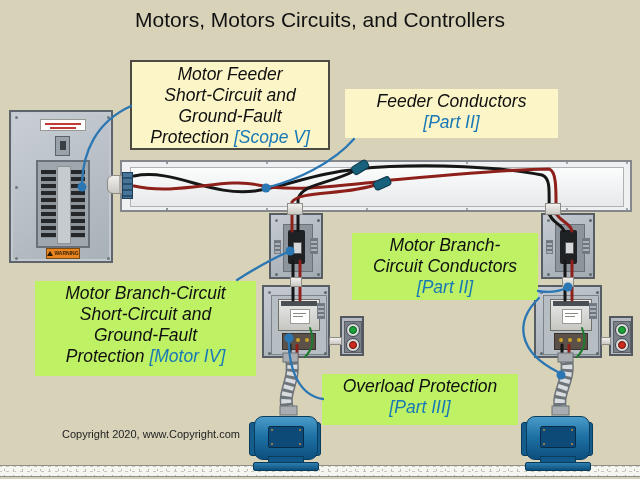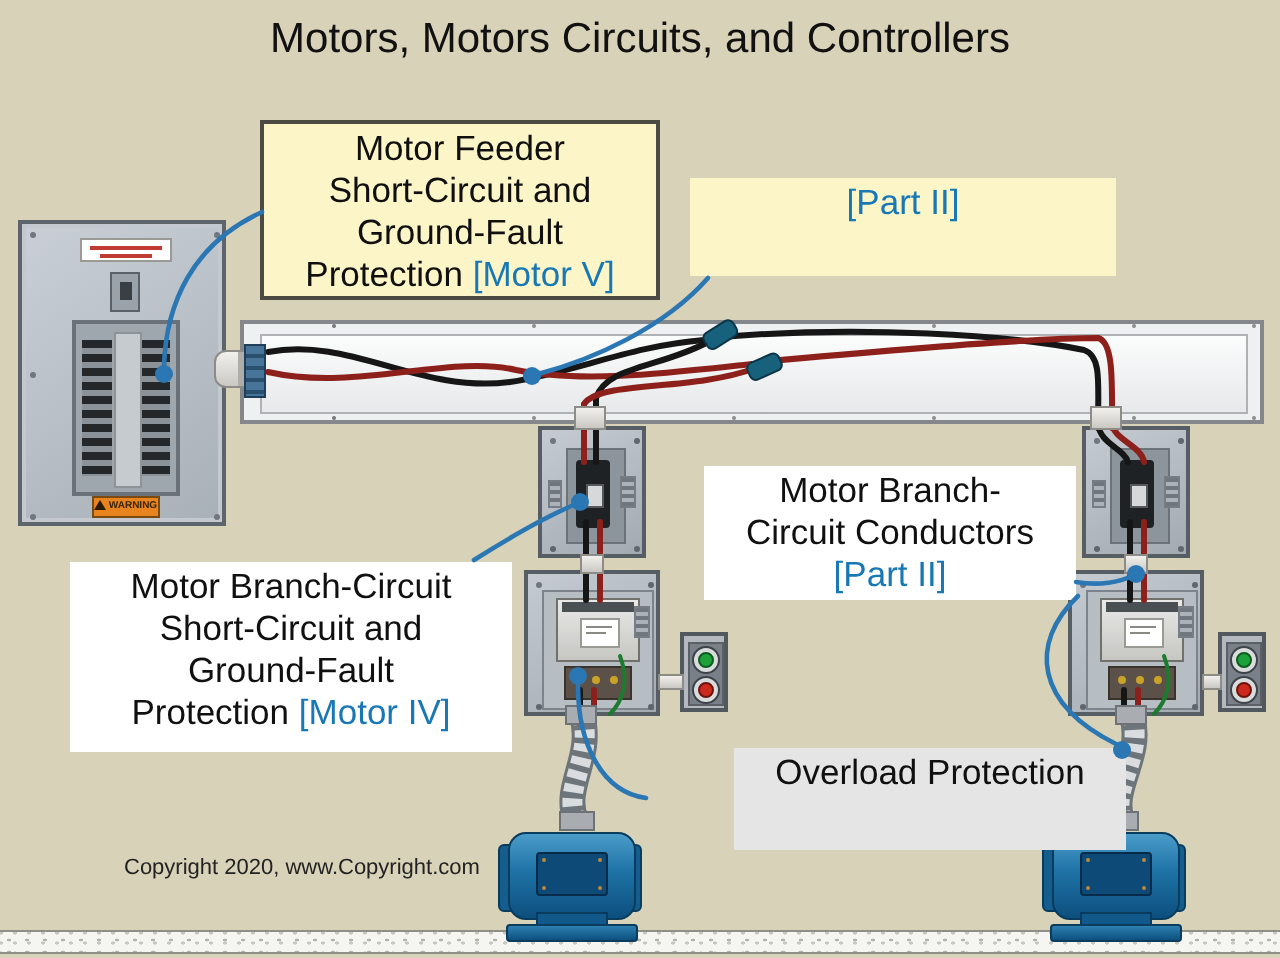--- a/index.html
+++ b/index.html
@@ -8,22 +8,22 @@
   
   .title{left:0;top:8px;width:640px;text-align:center;font-size:21px;color:#111;}
   .subtitle{left:0;top:31px;width:640px;text-align:center;font-size:19px;font-style:italic;color:#111;}
   .copyright{left:62px;top:428px;font-size:11px;color:#222;}
   
   .floor{left:0;top:465px;width:640px;height:12px;background:#f5f5f1;
     background-image:radial-gradient(#b4b4ab 1px,transparent 1.2px),radial-gradient(#c7c7bf 1px,transparent 1.2px);
     background-size:9px 6px,7px 5px;background-position:0 1px,4px 3px;
     border-top:1px solid #8f8f87;border-bottom:1px solid #8f8f87;z-index:0;}
   
-  .callout{position:absolute;text-align:center;font-size:17.5px;line-height:21px;color:#101010;padding:2px 2px;box-sizing:border-box;z-index:4;}
-  .yellow{background:#fbf5c7;} .blue{background:#ffffff;} .pink{background:#e5e5e5;margin-left:45px;}
+  .callout{position:absolute;text-align:center;font-size:17.5px;line-height:21px;color:#101010;padding:2px 2px;box-sizing:border-box;z-index:4;font-style:italic;}
+  .yellow{background:#fbf5c7;} .blue{background:#bef264;} .pink{background:#bef264;}
   .bordered{border:2px solid #4b4b44;}
   .part{color:#1878b6;} .ct{white-space:pre-line;}
   .c1{left:130px;top:60px;width:200px;height:90px;}
   .c2{left:345px;top:89px;width:213px;height:49px;}
   .c3{left:352px;top:233px;width:186px;height:67px;}
   .c4{left:35px;top:281px;width:221px;height:95px;}
   .c5{left:322px;top:374px;width:196px;height:51px;}
   
   .panel{left:9px;top:110px;width:104px;height:153px;background:linear-gradient(145deg,#c9cfd5,#a8b0b8);
     border:2px solid #5d646b;box-shadow:inset 0 0 0 2px #c3c9cf;z-index:1;}
@@ -273,38 +273,40 @@
       <path d="M566,358 C572,378 555,394 561,410" stroke="#d9dde0" stroke-width="10" fill="none" stroke-dasharray="4 3"></path>
       <rect x="558" y="353" width="15" height="9" fill="#a9adb1" stroke="#6d7277"></rect>
       <rect x="552" y="406" width="17" height="9" fill="#a9adb1" stroke="#6d7277"></rect>
     </g>
   </svg>
 
   <div class="callout c1 yellow bordered">
     <span class="ct">Motor Feeder
 Short-Circuit and
 Ground-Fault
-Protection</span> <span class="part">[Motor V]</span>
+Protection</span> <span class="part">[Scope V]</span>
   </div>
   <div class="callout c2 yellow">
+    <span class="ct">Feeder Conductors</span>
     <div class="part">[Part II]</div>
   </div>
   <div class="callout c3 blue">
     <span class="ct">Motor Branch-
 Circuit Conductors</span>
     <div class="part">[Part II]</div>
   </div>
   <div class="callout c4 blue">
     <span class="ct">Motor Branch-Circuit
 Short-Circuit and
 Ground-Fault
 Protection</span> <span class="part">[Motor IV]</span>
   </div>
   <div class="callout c5 pink">
     <span class="ct">Overload Protection</span>
+    <div class="part">[Part III]</div>
   </div>
 
   <svg class="toplayer" width="640" height="479" viewBox="0 0 640 479">
     <g stroke="#2a77b4" stroke-width="2.3" fill="none" stroke-linecap="round">
       <path d="M131,106 C96,122 83,152 82,183"></path>
       <path d="M354,139 C332,164 296,180 269,187"></path>
       <path d="M538,291 C550,293 560,291 566,288"></path>
       <path d="M539,298 C514,322 518,352 558,372"></path>
       <path d="M237,280 C256,268 276,257 288,252"></path>
       <path d="M323,399 C301,396 289,372 289,343"></path>

